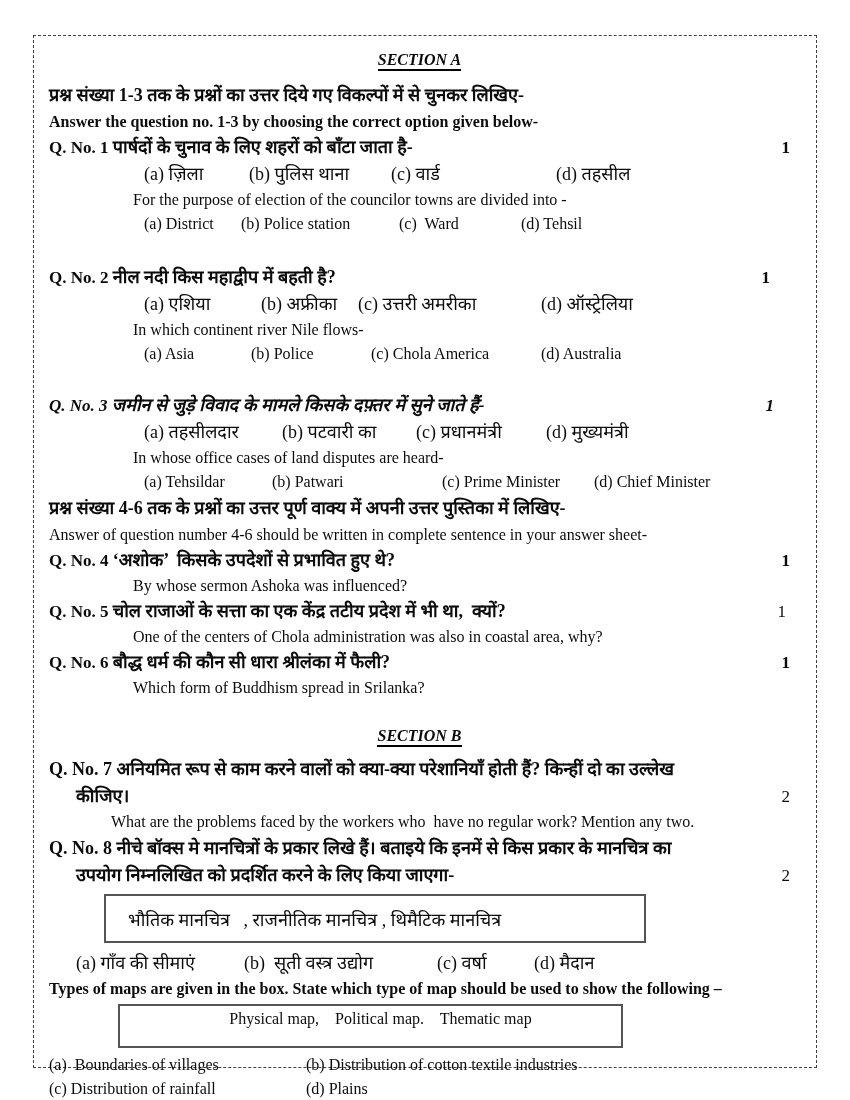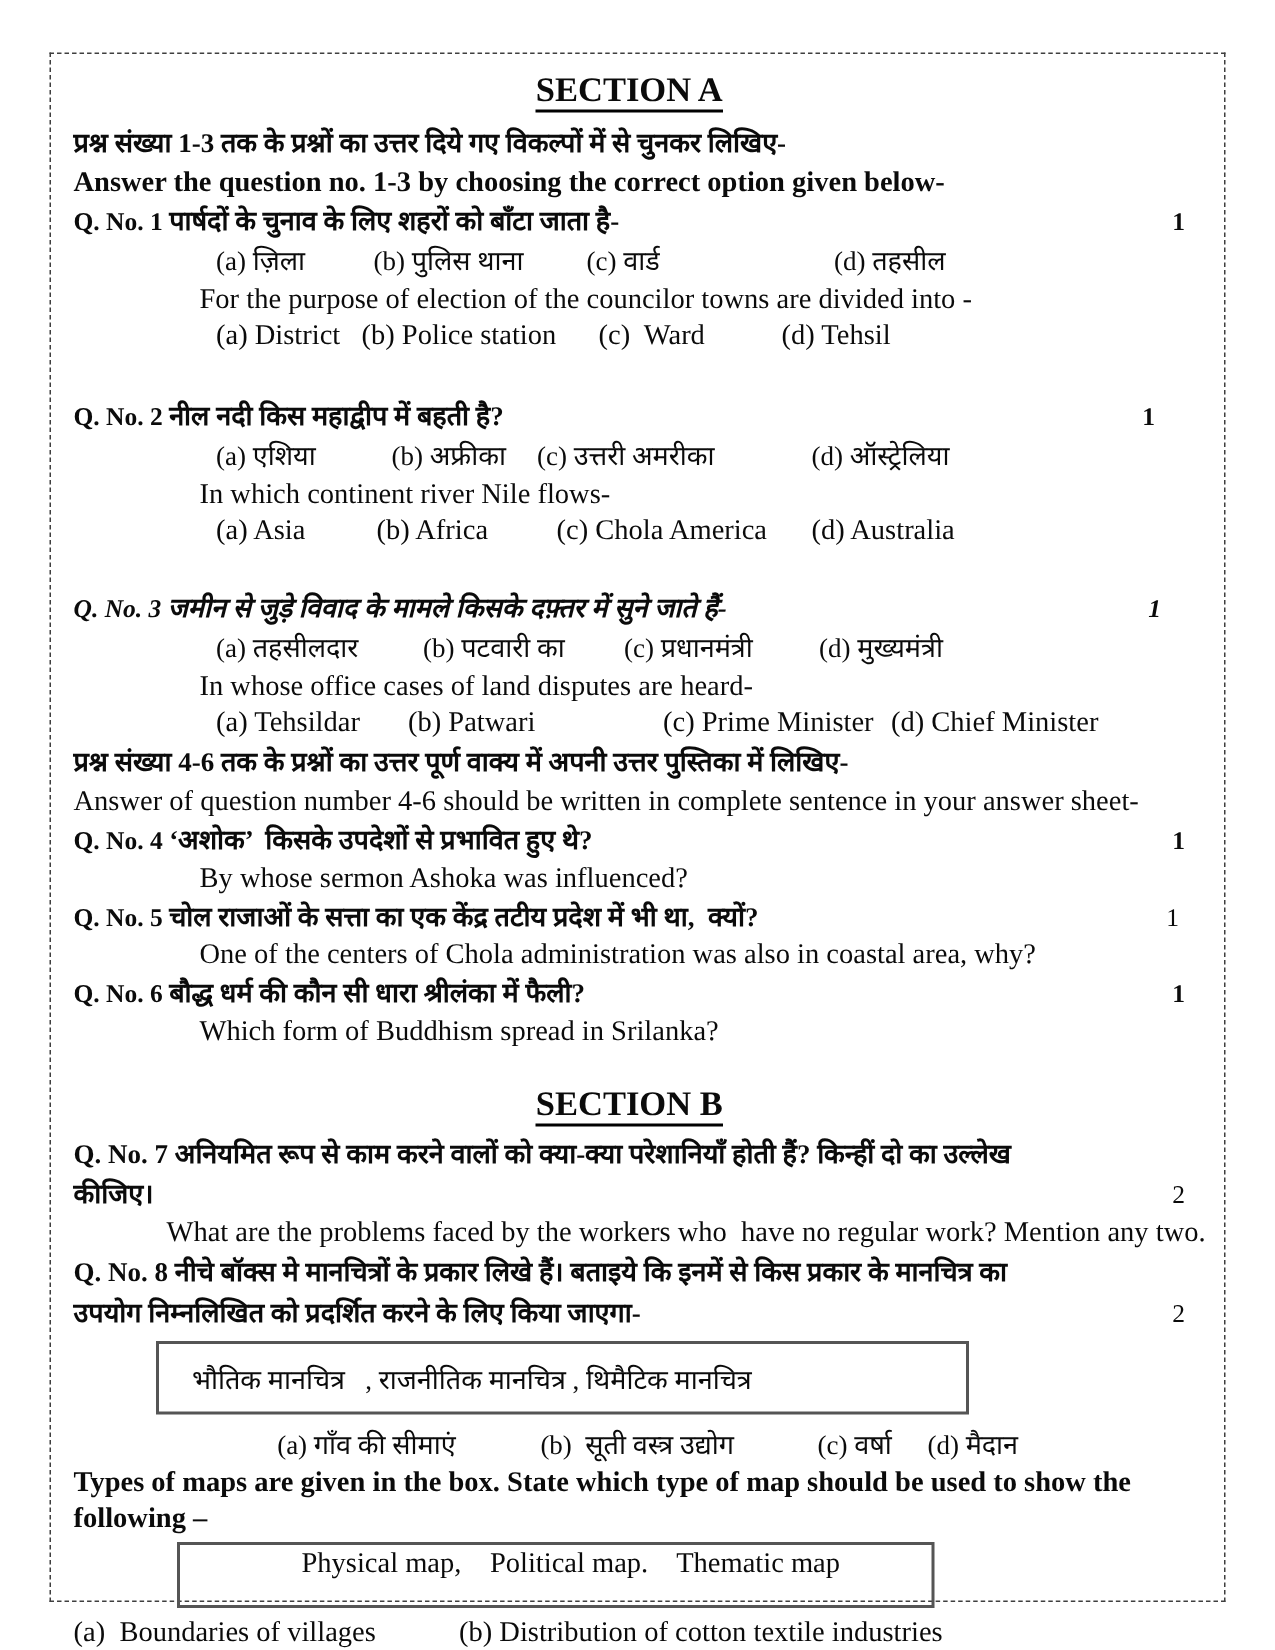--- a/index.html
+++ b/index.html
@@ -2,33 +2,33 @@
 <html><head>
 <meta charset="utf-8">
 <style>
   html,body{margin:0;padding:0;background:#ffffff;}
   .page{position:relative;width:850px;height:1100px;background:#ffffff;
         font-family:"Liberation Serif","DejaVu Serif",serif;color:#0b0b0b;overflow:hidden;}
   .sheet{position:absolute;left:33px;top:35px;width:784px;height:1033px;
          border:1px dashed #3f3f3f;box-sizing:border-box;padding:6px 26px 0 15px;}
   .row{line-height:27px;font-size:17px;}
   .hi{font-size:18px;}
-  .en{font-size:19px;line-height:24px;}
+  .en{font-size:16px;line-height:24px;}
   .bold{font-weight:700;}
   .center{text-align:center;}
   .underline{border-bottom:2px solid #000;padding-bottom:1px;}
-  .heading{font-size:23px;margin:4px 0 8px;}
+  .heading{font-size:16px;margin:4px 0 8px;font-style:italic;}
   .qrow{display:flex;justify-content:space-between;align-items:baseline;}
   .mark{font-size:17px;flex:0 0 auto;}
   .mark-bold{font-weight:700;}
   .opt{display:inline-block;white-space:pre;}
   .optline{white-space:pre;}
   .ind-opts{margin-left:95px;}
   .ind-en{margin-left:84px;}
-  .ind-sm{text-align:center;}
+  .ind-sm{margin-left:27px;}
   .ind-q7en{margin-left:62px;}
   .gap-lg{margin-bottom:28px;}
   .gap-md{margin-bottom:26px;}
   .boxed{border:2px solid #555;box-sizing:border-box;padding-left:20px;}
   .box-hi{width:542px;margin:5px 0 7px 55px;height:49px;display:flex;align-items:center;
           padding-left:22px;white-space:pre;}
   .box-en{width:505px;margin:3px 0 5px 69px;height:44px;text-align:center;
           padding-top:1px;white-space:pre;}
 </style>
 </head>
@@ -57,21 +57,21 @@
 
     <div class="row qrow" style="padding-right:20px;">
       <span><span class="bold">Q. No. 2</span> <span class="hi bold">नील नदी किस महाद्वीप में बहती है?</span></span>
       <span class="mark mark-bold">1</span>
     </div>
     <div class="row hi ind-opts">
       <span class="opt" style="width:117px;">(a) एशिया</span><span class="opt" style="width:97px;">(b) अफ्रीका</span><span class="opt" style="width:183px;">(c) उत्तरी अमरीका</span><span class="opt">(d) ऑस्ट्रेलिया</span>
     </div>
     <div class="row en ind-en">In which continent river Nile flows-</div>
     <div class="row en ind-opts gap-md">
-      <span class="opt" style="width:107px;">(a) Asia</span><span class="opt" style="width:120px;">(b) Africa</span><span class="opt" style="width:170px;">(c) Chola America</span><span class="opt">(d) Australia</span>
+      <span class="opt" style="width:107px;">(a) Asia</span><span class="opt" style="width:120px;">(b) Police</span><span class="opt" style="width:170px;">(c) Chola America</span><span class="opt">(d) Australia</span>
     </div>
 
     <div class="row qrow" style="padding-right:16px;font-style:italic;">
       <span><span class="bold">Q. No. 3</span> <span class="hi bold">जमीन से जुड़े विवाद के मामले किसके दफ़्तर में सुने जाते हैं-</span></span>
       <span class="mark mark-bold">1</span>
     </div>
     <div class="row hi ind-opts">
       <span class="opt" style="width:138px;">(a) तहसीलदार</span><span class="opt" style="width:134px;">(b) पटवारी का</span><span class="opt" style="width:130px;">(c) प्रधानमंत्री</span><span class="opt">(d) मुख्यमंत्री</span>
     </div>
     <div class="row en ind-en">In whose office cases of land disputes are heard-</div>

